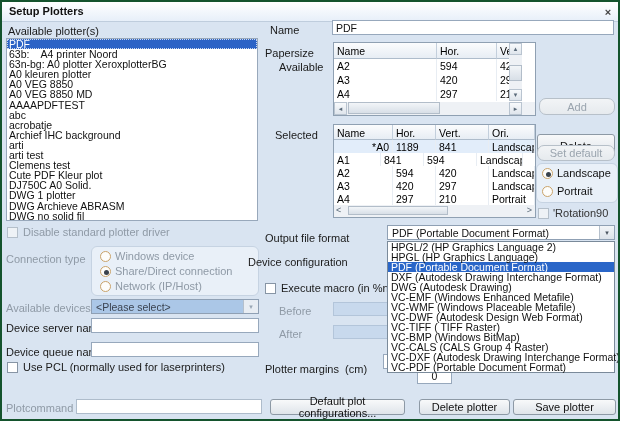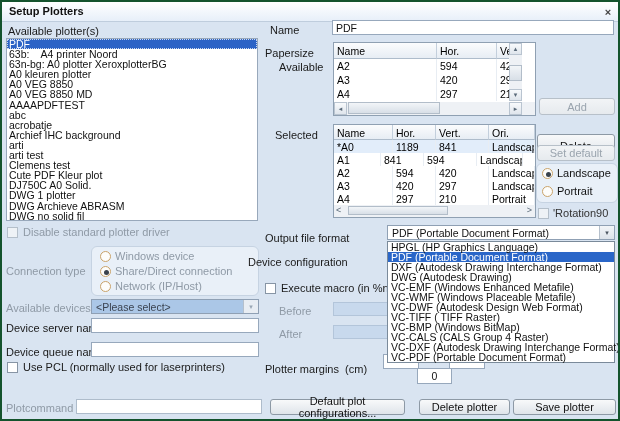--- a/index.html
+++ b/index.html
@@ -32,21 +32,21 @@
   .th{background:linear-gradient(#fbfcfd,#e7edf4);border-right:1px solid #c3cfdc;border-bottom:1px solid #aebccb;font-size:10.5px;padding:2px 3px 0 3px;overflow:hidden;white-space:nowrap;}
   .trow{display:flex;}
   .trow.hl{background:#e2edfa;}
   .tcell{font-size:10.5px;padding:1px 3px 0 3px;border-right:1px solid #e8edf3;overflow:hidden;white-space:nowrap;}
   
   .sb{background:#eef1f5;position:absolute;}
   .sb-btn{position:absolute;background:linear-gradient(#f8fafc,#dfe5ec);border:1px solid #b9c4d0;color:#5a6a7a;font-size:7px;line-height:10px;text-align:center;}
   .sb-thumb{position:absolute;background:linear-gradient(#f2f5f8,#d8dfe7);border:1px solid #b2bdc9;}
   
   .btn{position:absolute;background:linear-gradient(#f8f9fa,#dfe4ea);border:1px solid #8d99a5;border-radius:3px;font-size:11px;color:#111;text-align:center;display:flex;align-items:center;justify-content:center;}
-  .btn.dis{background:linear-gradient(#f2f4f6,#e6eaee);border-color:#b7c0c9;color:#9aa4ae;}
+  .btn.dis{background:linear-gradient(#f2f4f6,#e6eaee);border-color:#b7c0c9;color:#9aa4ae;border-radius:7px;}
   
   .combo{position:absolute;border:1px solid #8fa0b4;background:#fff;display:flex;}
   .combo .val{flex:1;font-size:10.5px;padding:1px 4px 0 4px;white-space:nowrap;overflow:hidden;color:#111;}
   .combo .arrow{width:15px;background:linear-gradient(#f2f5f8,#dde3ea);border-left:1px solid #b5c0cc;color:#4a5560;font-size:7px;text-align:center;line-height:13px;}
   .combo.dis .val{background:#abc7e7;color:#3a4350;}
   .combo.dis .arrow{color:#9aa7b5;background:#e8edf3;}
   
   #format-dropdown{left:385px;top:239px;width:228px;background:#fff;border:1px solid #7a8a9a;z-index:20;}
   .dd-item{font-size:10.5px;line-height:10px;padding:0 3px;white-space:nowrap;color:#111;}
   .dd-item.hl{background:#2a66c8;color:#fff;}
@@ -81,21 +81,21 @@
       <div class="li">DWG 1 plotter</div>
       <div class="li">DWG Archieve ABRASM</div>
       <div class="li">DWG no solid fil</div>
     </div>
 
   <div class="abs" style="left:5px;top:224px;display:flex;align-items:center;gap:5px;">
     <span class="cb dis"></span>
     <span class="lbl gray">Disable standard plotter driver</span>
   </div>
 
-  <div class="abs lbl gray" style="left:4px;top:251px;margin-top:12px;">Connection type</div>
+  <div class="abs lbl gray" style="left:4px;top:251px;">Connection type</div>
   <div class="abs groupbox" style="left:89px;top:244px;width:168px;height:50px;"></div>
   <div class="radrow" style="left:98px;top:248px;color:#8f9aa6;">
     <span class="rb"></span>
     <span>Windows device</span>
   </div>
   <div class="radrow" style="left:98px;top:263px;color:#8f9aa6;">
     <span class="rb on"></span>
     <span>Share/Direct connection</span>
   </div>
   <div class="radrow" style="left:98px;top:278px;color:#8f9aa6;">
@@ -171,21 +171,21 @@
 
   <div class="tbl" style="left:331px;top:122px;width:203px;height:94px;">
     <div class="thead">
       <span class="th" style="width:59px;height:15px;">Name</span>
       <span class="th" style="width:43px;height:15px;">Hor.</span>
       <span class="th" style="width:53px;height:15px;">Vert.</span>
       <span class="th" style="width:46px;height:15px;">Ori.</span>
     </div>
     <div>
         <div class="trow hl" style="height: 13px;">
-          <span class="tcell" style="width: 59px;">*A0</span>
+          <span class="tcell" style="width: 59px; text-align: right;">*A0</span>
           <span class="tcell" style="width: 43px;">1189</span>
           <span class="tcell" style="width: 53px;">841</span>
           <span class="tcell" style="width: 46px;">Landscape</span>
         </div>
         <div class="trow" style="height: 13px;">
           <span class="tcell" style="width: 47px;">A1</span>
           <span class="tcell" style="width: 43px;">841</span>
           <span class="tcell" style="width: 53px;">594</span>
           <span class="tcell" style="width: 46px;">Landscape</span>
         </div>
@@ -232,20 +232,21 @@
     <span class="cb dis"></span>
     <span class="lbl" style="color:#333;">'Rotation90</span>
   </div>
 
   <div class="abs lbl" style="left:263px;top:230px;">Output file format</div>
   <div class="combo" style="left:385px;top:223px;width:228px;height:15px;">
     <span class="val">PDF (Portable Document Format)</span>
     <span class="arrow">▾</span>
   </div>
   <div id="format-dropdown" class="abs">
+      <div class="dd-item">HPGL/2 (HP Graphics Language 2)</div>
       <div class="dd-item">HPGL (HP Graphics Language)</div>
       <div class="dd-item hl">PDF (Portable Document Format)</div>
       <div class="dd-item">DXF (Autodesk Drawing Interchange Format)</div>
       <div class="dd-item">DWG (Autodesk Drawing)</div>
       <div class="dd-item">VC-EMF (Windows Enhanced Metafile)</div>
       <div class="dd-item">VC-WMF (Windows Placeable Metafile)</div>
       <div class="dd-item">VC-DWF (Autodesk Design Web Format)</div>
       <div class="dd-item">VC-TIFF ( TIFF Raster)</div>
       <div class="dd-item">VC-BMP (Windows BitMap)</div>
       <div class="dd-item">VC-CALS (CALS Group 4 Raster)</div>

